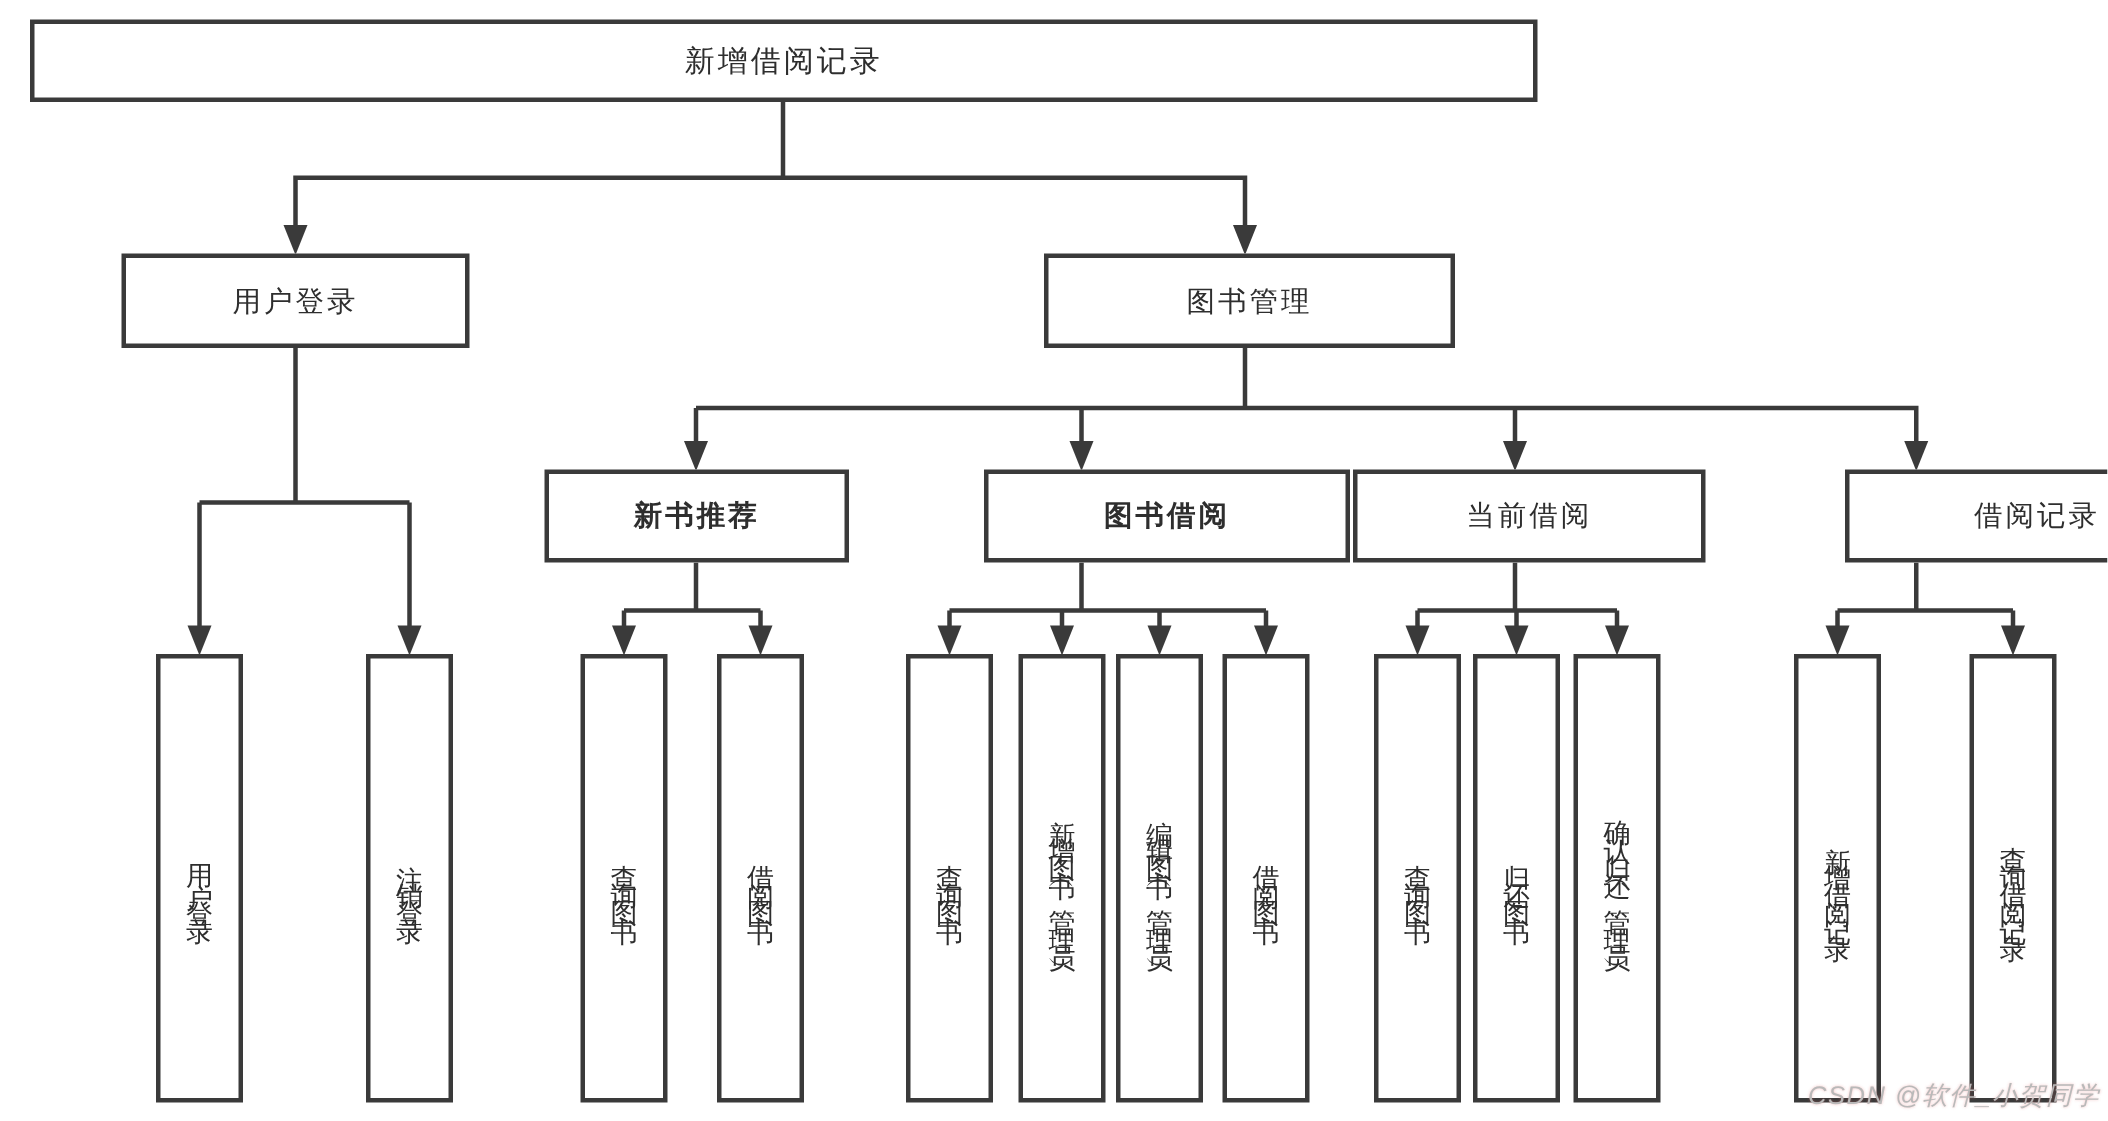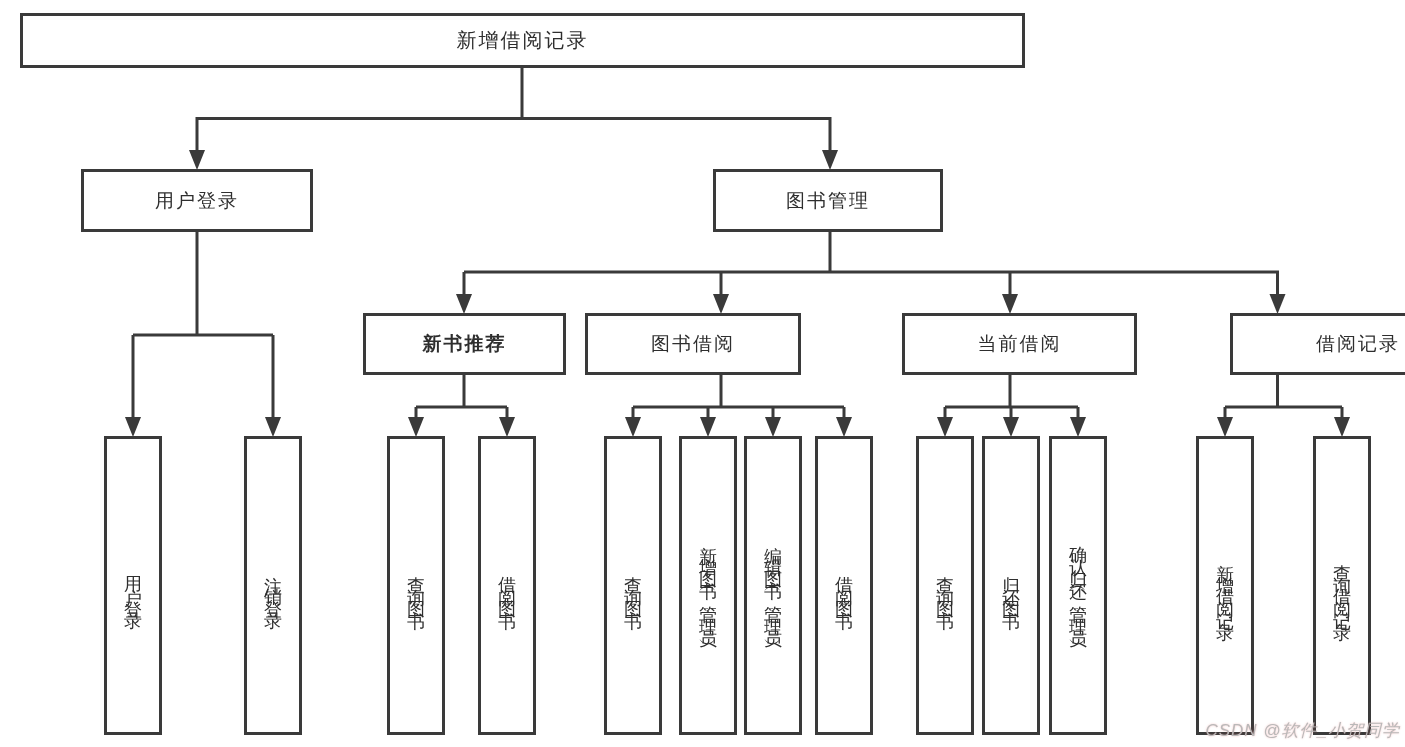--- a/index.html
+++ b/index.html
@@ -87,28 +87,28 @@
     </g>
   </svg>
 
   <div class="box h root" style="left:20px; top:13px; width:1005px; height:55px;">
     <span>新增借阅记录</span>
   </div>
 
   <div class="box h" style="left:81px; top:169px; width:232px; height:63px;">
     <span>用户登录</span>
   </div>
-  <div class="box h" style="left:713px; top:169px; width:230px; height:63px;">
+  <div class="box h" style="left:696px; top:169px; width:274px; height:63px;">
     <span>图书管理</span>
   </div>
 
   <div class="box h" style="left:363px; top:313px; width:203px; height:62px;font-weight:bold;">
     <span>新书推荐</span>
   </div>
-  <div class="box h" style="left:585px; top:313px; width:216px; height:62px;">
+  <div class="box h" style="left:656px; top:313px; width:244px; height:62px;font-weight:bold;">
     <span>图书借阅</span>
   </div>
   <div class="box h" style="left:902px; top:313px; width:235px; height:62px;text-align:right;">
     <span>当前借阅</span>
   </div>
   <div class="box h" style="left:1230px; top:313px; width:211px; height:62px;padding-left:45px;">
     <span>借阅记录</span>
   </div>
 
   <div class="box v" style="left:104px;">

